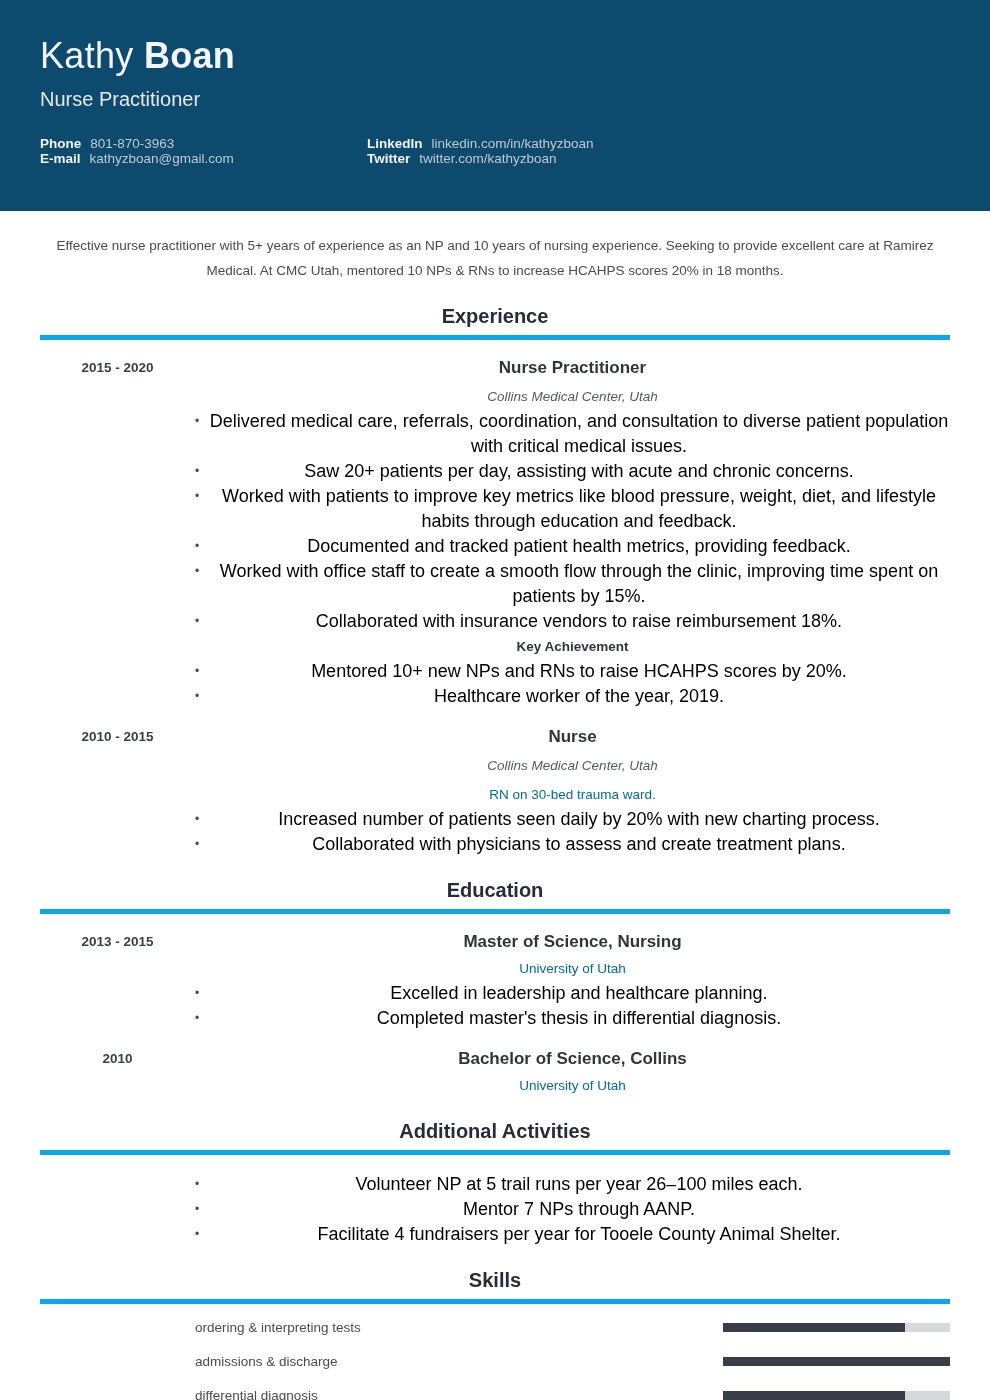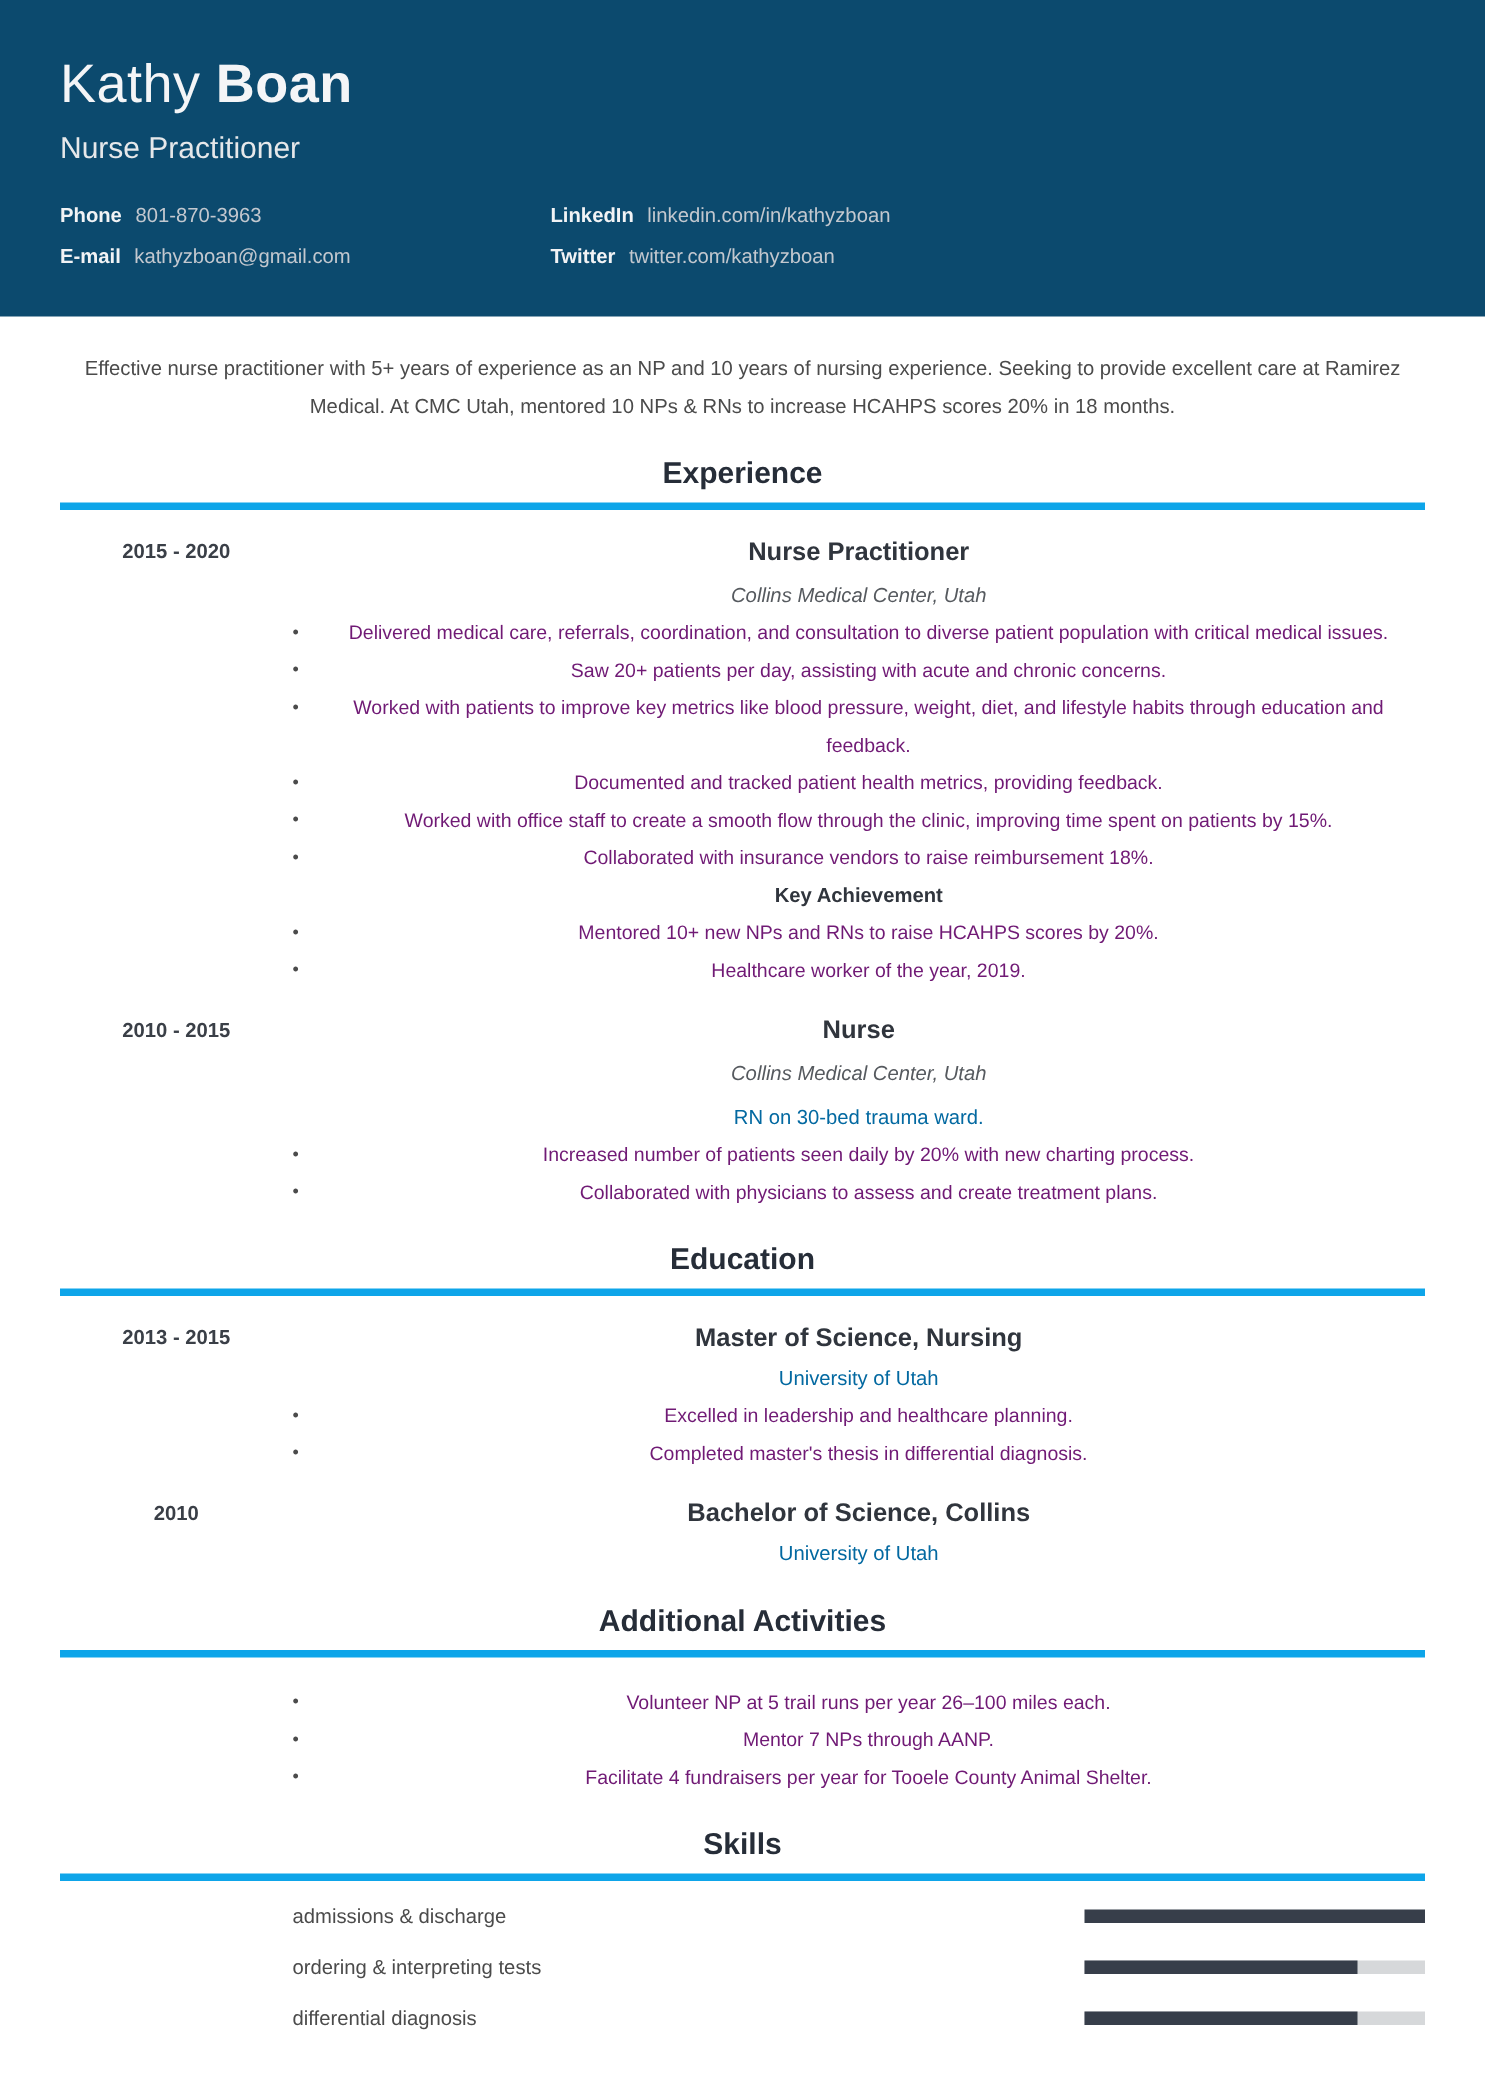--- a/index.html
+++ b/index.html
@@ -28,21 +28,20 @@
   .name .last { font-weight: 700; }
   .job-title {
     margin-top: 12px;
     font-size: 20px;
     color: #e6e8ea;
   }
   .contacts {
     margin-top: 25px;
     display: grid;
     grid-template-columns: 327px 1fr;
-    row-gap: 12px;
     font-size: 13.5px;
   }
   .contact-label { font-weight: 700; color: #f2f3f5; margin-right: 9px; }
   .contact-value { color: #c3c8cf; }
 
   
   .main { padding: 0 40px; text-align: center; }
   .summary {
     margin: 22px 0 0 0;
     font-size: 13.5px;
@@ -82,23 +81,23 @@
   }
   .entry-school, .entry-intro {
     margin-top: 4px;
     font-size: 13.5px;
     line-height: 25px;
     color: #0369a1;
   }
   ul.bullets {
     list-style: none;
     margin: 0; padding: 0;
-    font-size: 13px;
-    line-height: 25px;
-    color: #701a75;
+    font-size: 18px;
+    line-height: 25px;
+    color: #000000;
   }
   ul.bullets li { position: relative; padding-left: 13px; }
   ul.bullets li::before {
     content: "\2022";
     position: absolute;
     left: 0; top: 0;
     font-size: 12px;
     color: #4b4b4b;
   }
   .key-achievement {
@@ -225,29 +224,29 @@
           <li>Facilitate 4 fundraisers per year for Tooele County Animal Shelter.</li>
         </ul>
       </div>
     </div>
   </div>
 
   <div class="section">
     <div class="section-title">Skills</div>
     <div class="skills-list">
       <div class="skills-row">
+        <span class="skill-name">ordering &amp; interpreting tests</span>
+        <span class="skill-bar" style="display: block;">
+            <span class="skill-fill" style="width: 80%; display: block;"></span>
+          </span>
+      </div>
+      <div class="skills-row">
         <span class="skill-name">admissions &amp; discharge</span>
         <span class="skill-bar" style="display: block;">
             <span class="skill-fill" style="width: 100%; display: block;"></span>
-          </span>
-      </div>
-      <div class="skills-row">
-        <span class="skill-name">ordering &amp; interpreting tests</span>
-        <span class="skill-bar" style="display: block;">
-            <span class="skill-fill" style="width: 80%; display: block;"></span>
           </span>
       </div>
       <div class="skills-row">
         <span class="skill-name">differential diagnosis</span>
         <span class="skill-bar" style="display: block;">
             <span class="skill-fill" style="width: 80%; display: block;"></span>
           </span>
       </div>
     </div>
   </div>

